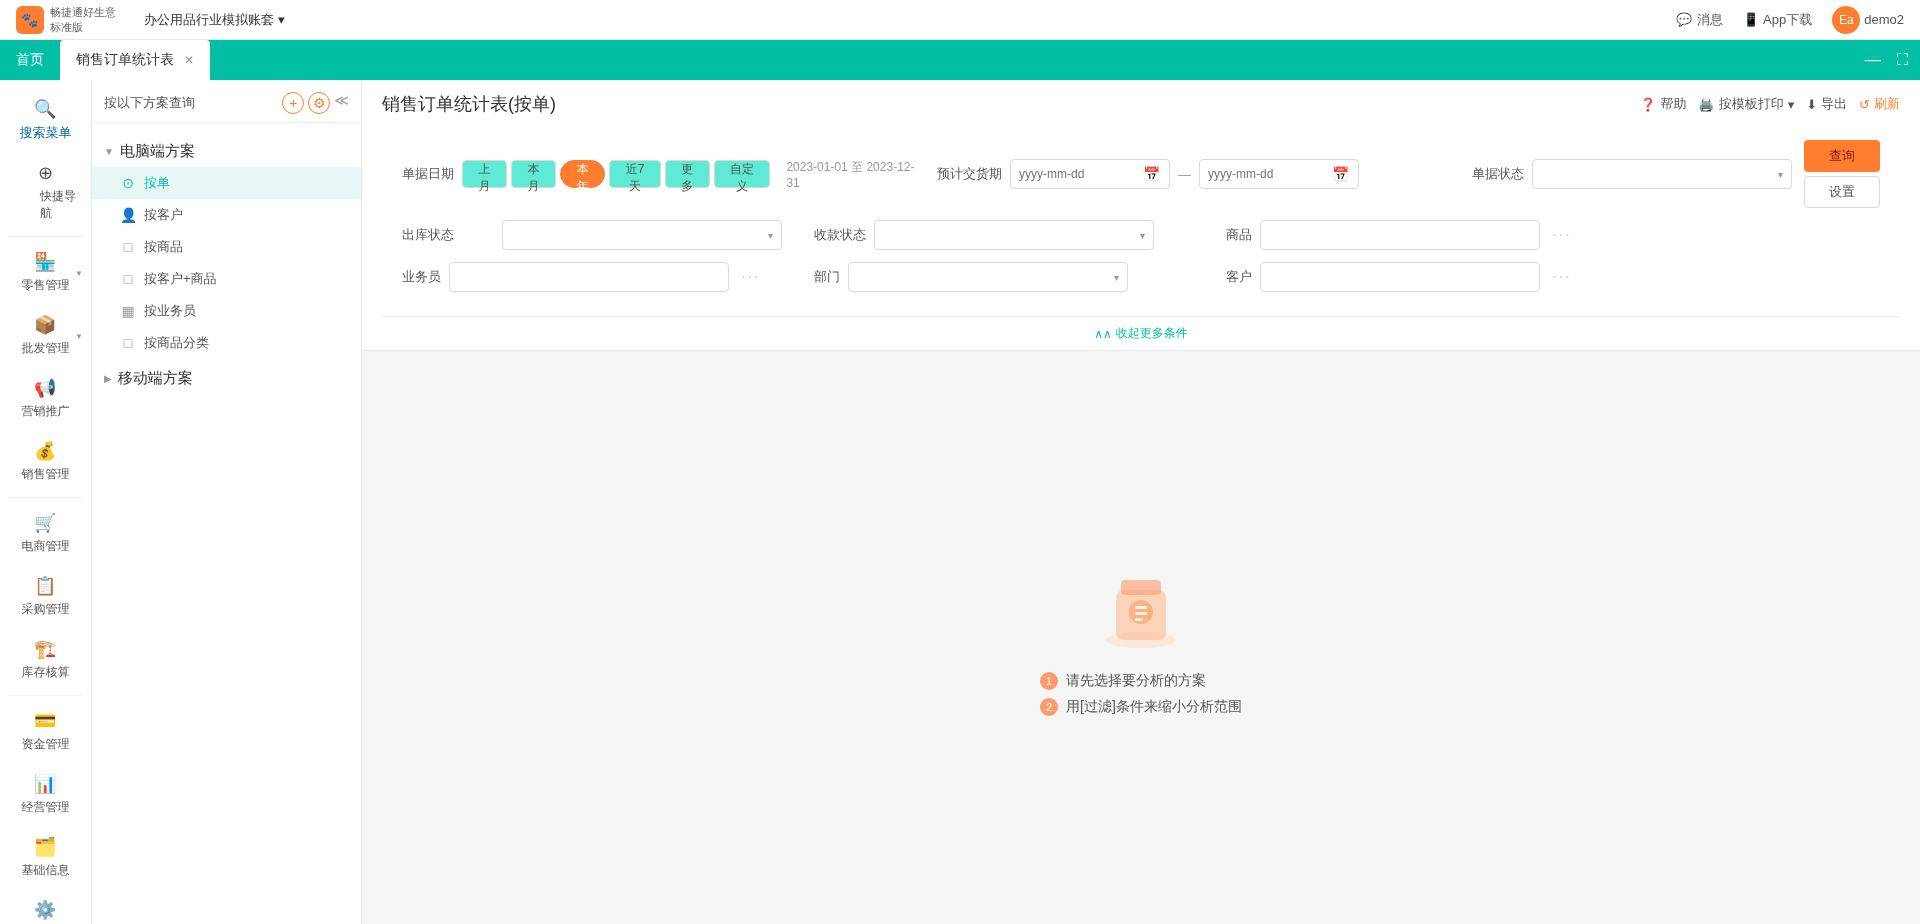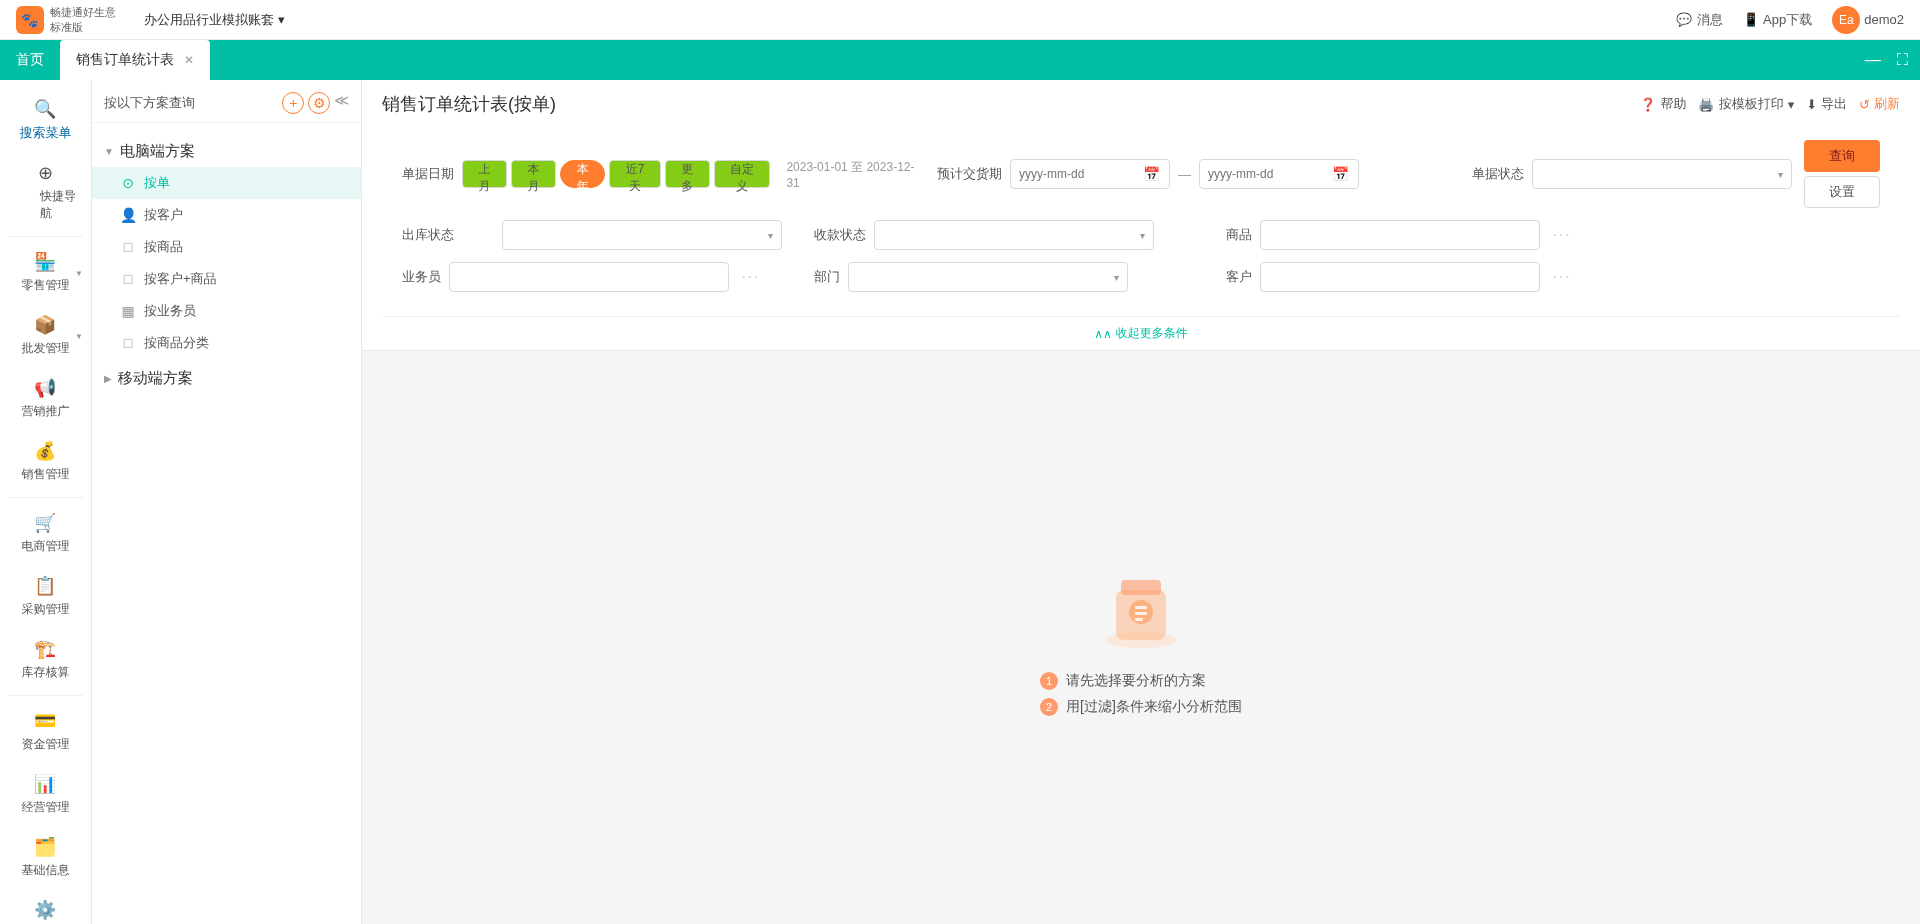--- a/index.html
+++ b/index.html
@@ -154,21 +154,21 @@
 
     
     .filter-area { background: #fff; padding: 12px 20px; }
     .filter-row { display: flex; align-items: center; gap: 12px; margin-bottom: 12px; flex-wrap: wrap; }
     .filter-label { font-size: 13px; color: #555; white-space: nowrap; flex-shrink: 0; }
     .filter-date-group { display: flex; align-items: center; gap: 4px; }
     .filter-date-btn {
       height: 28px;
       padding: 0 10px;
       border: 1px solid #d9d9d9;
-      background: #84cc16;
+      background: #5eead4;
       border-radius: 4px;
       font-size: 12px;
       color: #555;
       cursor: pointer;
     }
     .filter-date-btn.active {
       background: #ff7d2e;
       border-color: #ff7d2e;
       color: white;
       border-radius: 50px;

